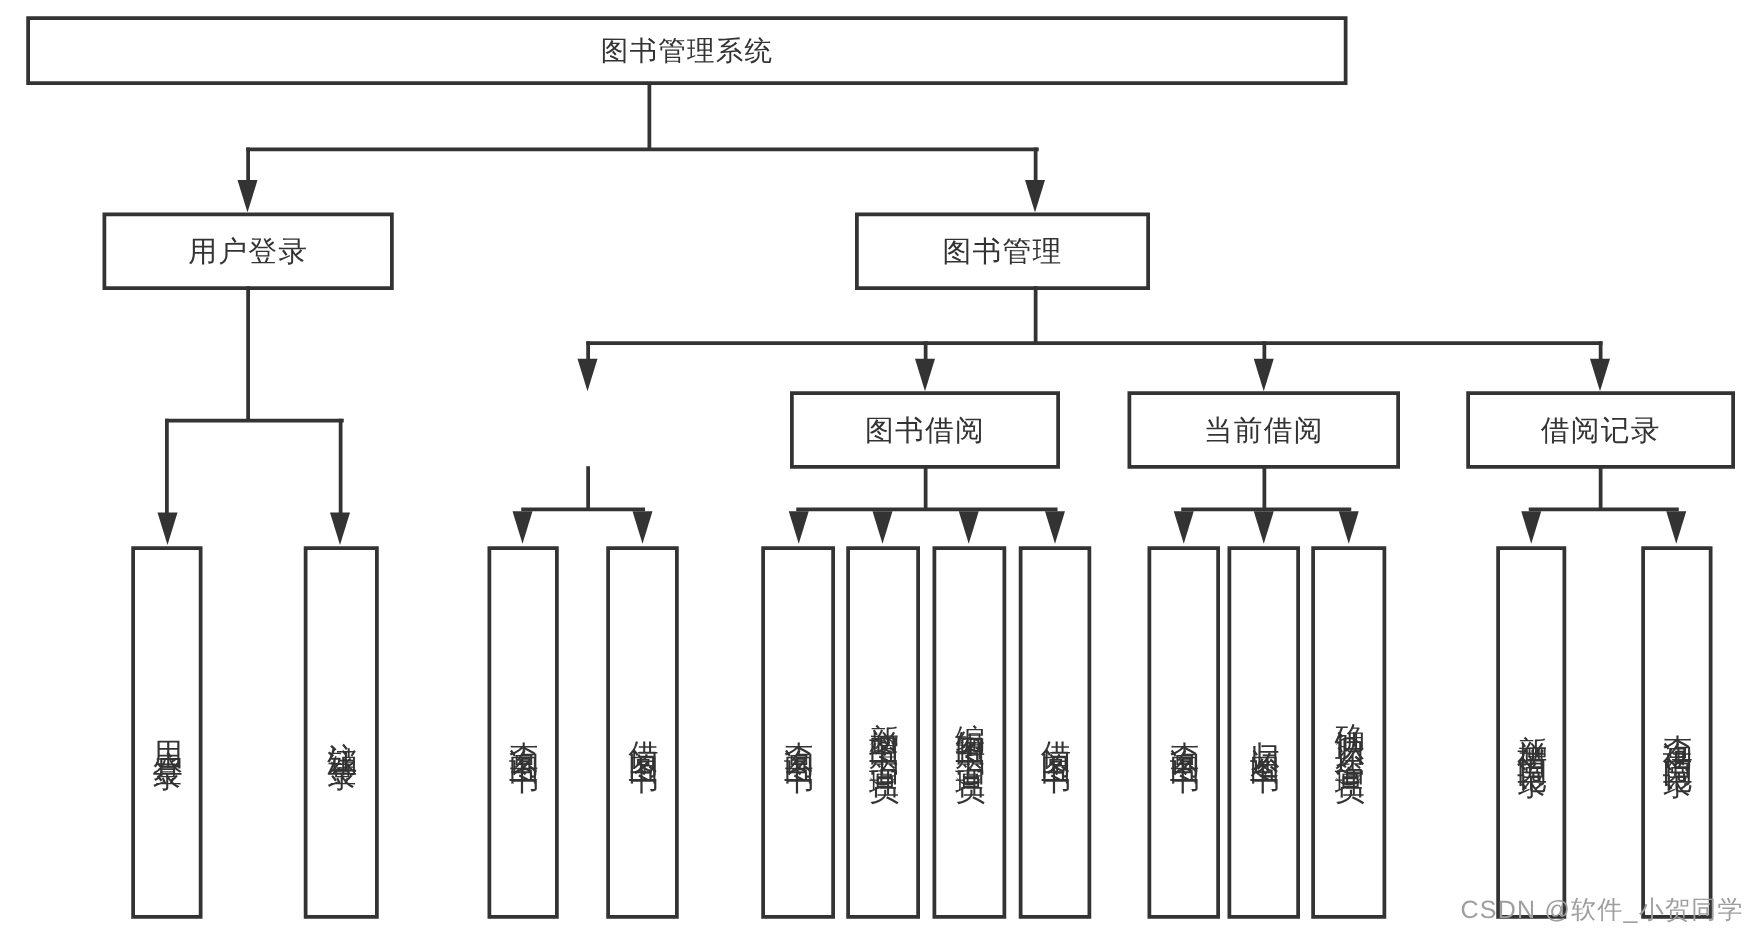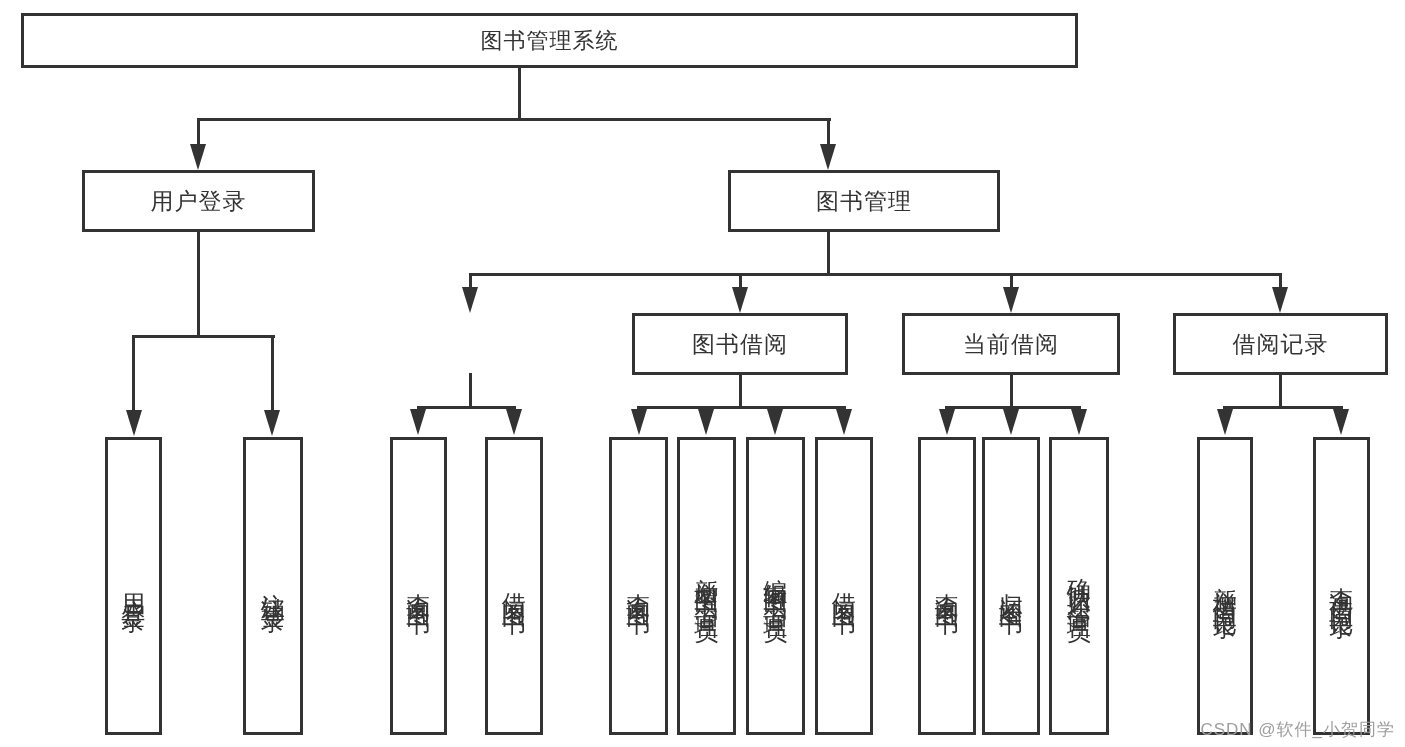--- a/index.html
+++ b/index.html
@@ -48,21 +48,21 @@
     width: 0;
     height: 0;
     border-left: 8px solid transparent;
     border-right: 8px solid transparent;
     border-top: 26px solid var(--line);
   }
   .watermark {
     position: absolute;
     right: 10px;
     bottom: 6px;
-    font-size: 17px;
+    font-size: 20px;
     color: var(--watermark);
     letter-spacing: 1px;
     white-space: nowrap;
   }
 </style>
 </head>
 <body>
 
 <div class="canvas">
 
@@ -73,21 +73,21 @@
   <div class="line" style="left:518px; top:66px; width:3px; height:54px;"></div>
   <div class="line" style="left:197px; top:118px; width:634px; height:3px;"></div>
   <div class="line" style="left:197px; top:118px; width:3px; height:28px;"></div>
   <div class="arrowhead" style="left:190px; top:144px;"></div>
   <div class="line" style="left:827px; top:118px; width:3px; height:28px;"></div>
   <div class="arrowhead" style="left:820px; top:144px;"></div>
 
   <div class="box hbox" style="left:82px; top:170px; width:233px; height:62px;">
     <span>用户登录</span>
   </div>
-  <div class="box hbox" style="left:728px; top:170px; width:272px; height:62px;text-align:right;">
+  <div class="box hbox" style="left:684px; top:170px; width:236px; height:62px;text-align:right;">
     <span>图书管理</span>
   </div>
 
   <div class="line" style="left:197px; top:229px; width:3px; height:108px;"></div>
   <div class="line" style="left:132px; top:335px; width:143px; height:3px;"></div>
   <div class="line" style="left:132px; top:335px; width:3px; height:76px;"></div>
   <div class="arrowhead" style="left:126px; top:410px;"></div>
   <div class="line" style="left:271px; top:335px; width:3px; height:76px;"></div>
   <div class="arrowhead" style="left:264px; top:410px;"></div>
 

